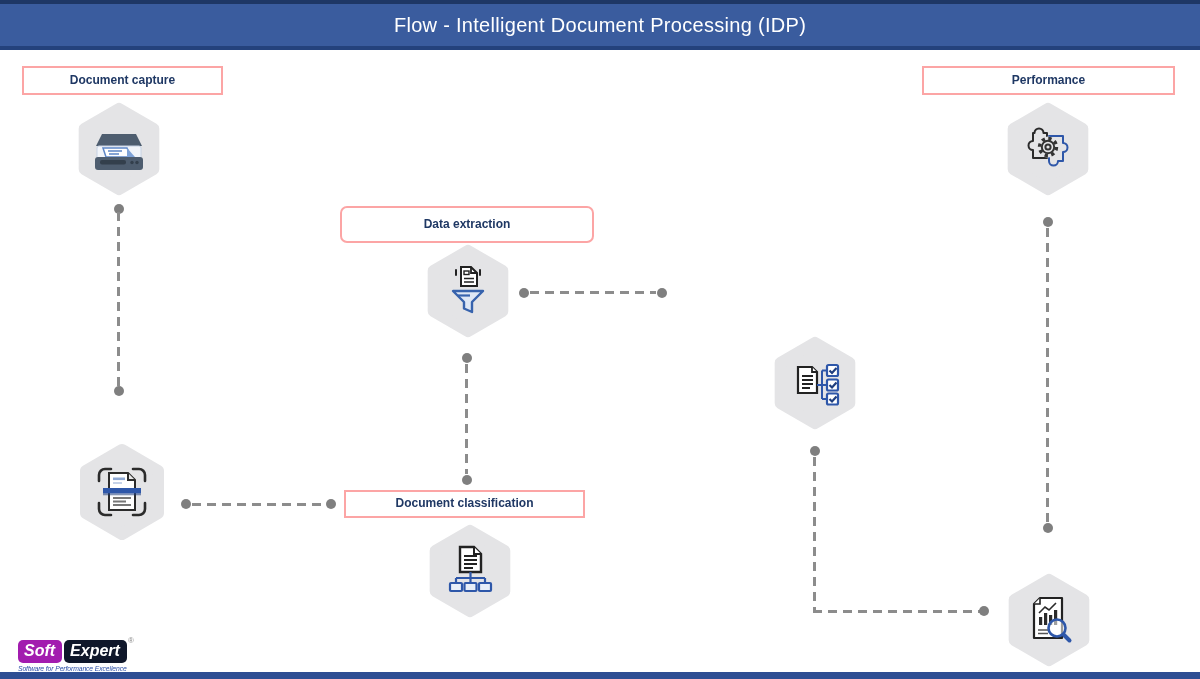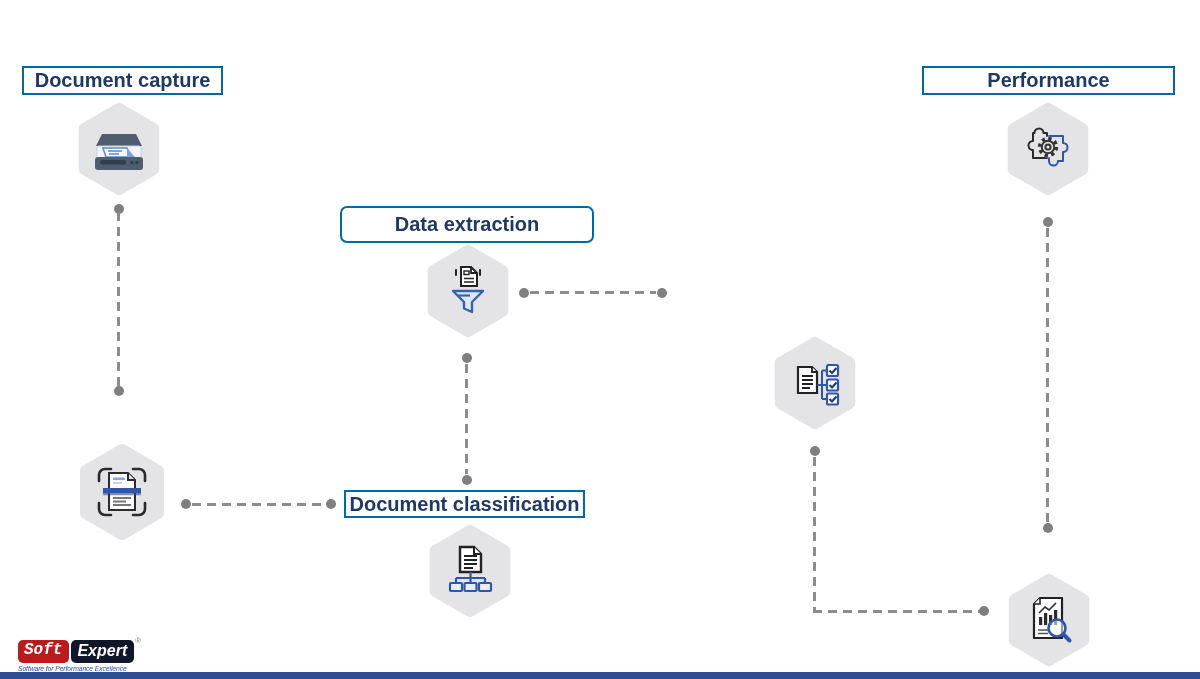--- a/index.html
+++ b/index.html
@@ -10,49 +10,52 @@
   
   .header{
     position:absolute;top:0;left:0;right:0;height:50px;box-sizing:border-box;
     background:#3A5C9E;border-top:4px solid #1E3765;border-bottom:4px solid #24427C;
     display:flex;align-items:center;justify-content:center;
   }
   .header-title{color:#ffffff;font-size:20px;letter-spacing:.3px;}
   
   .label-box{
     position:absolute;box-sizing:border-box;background:#ffffff;
-    border:2px solid #0369a1;color:#1F3864;font-weight:bold;font-size:20px;
+    border:2px solid #fca5a5;color:#1F3864;font-weight:bold;font-size:12px;
     display:flex;align-items:center;justify-content:center;text-align:center;
     line-height:1.45;
   }
   .label-box .wrap2{display:inline-block;max-width:212px;}
   
   .hex{position:absolute;width:96px;height:96px;}
   .hex .hexbg{position:absolute;left:0;top:0;}
   .hex .icon{position:absolute;left:50%;top:50%;transform:translate(-50%,-50%);}
   
   .dash-h{position:absolute;height:3px;background:repeating-linear-gradient(90deg,#8C8C8C 0 9px,transparent 9px 15px);}
   .dash-v{position:absolute;width:3px;background:repeating-linear-gradient(180deg,#8C8C8C 0 9px,transparent 9px 15px);}
   .dot{position:absolute;width:10px;height:10px;border-radius:50%;background:#7F7F7F;}
   
   .logo{position:absolute;left:18px;top:640px;width:120px;}
   .logo-boxes{position:relative;display:flex;gap:2px;width:max-content;}
   .logo-word{color:#fff;font-weight:bold;font-style:italic;font-size:16px;border-radius:5px;padding:2px 7px 3px 6px;line-height:1.1;}
-  .logo-soft{background:#b91c1c;font-family:Liberation Mono, monospace;}
+  .logo-soft{background:#a21caf;}
   .logo-expert{background:#0f172a;}
   .logo-reg{position:absolute;right:-7px;top:-4px;font-size:8px;color:#8a8a8a;font-style:normal;}
   .logo-tagline{font-size:6.8px;font-style:italic;color:#2B4EA5;margin-top:2px;white-space:nowrap;letter-spacing:-.1px;}
   
   .footer-bar{position:absolute;left:0;right:0;bottom:0;height:7px;background:#2E4E93;}
 </style>
 </head>
 <body>
 
 <div class="canvas">
 
+  <div class="header">
+    <div class="header-title">Flow - Intelligent Document Processing (IDP)</div>
+  </div>
 
   <div class="label-box" style="left:22px;top:66px;width:201px;height:29px;">
     <span>Document capture</span>
   </div>
 
   <div class="label-box" style="left:340px;top:206px;width:254px;height:37px;border-radius:7px;">
     <span>Data extraction</span>
   </div>
 
   <div class="label-box" style="left:922px;top:66px;width:253px;height:29px;">

